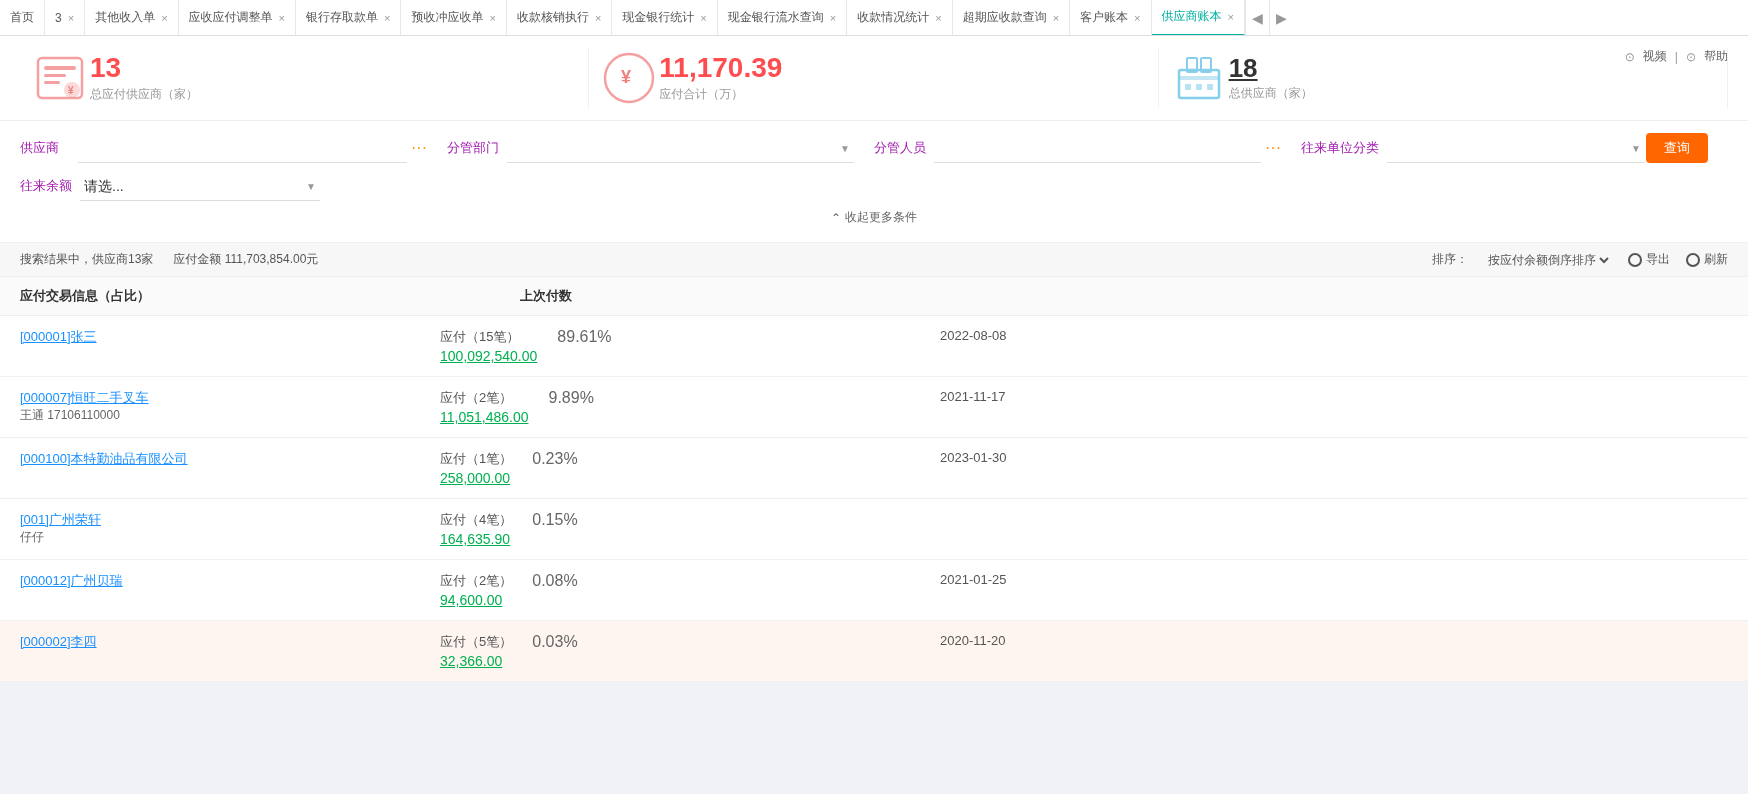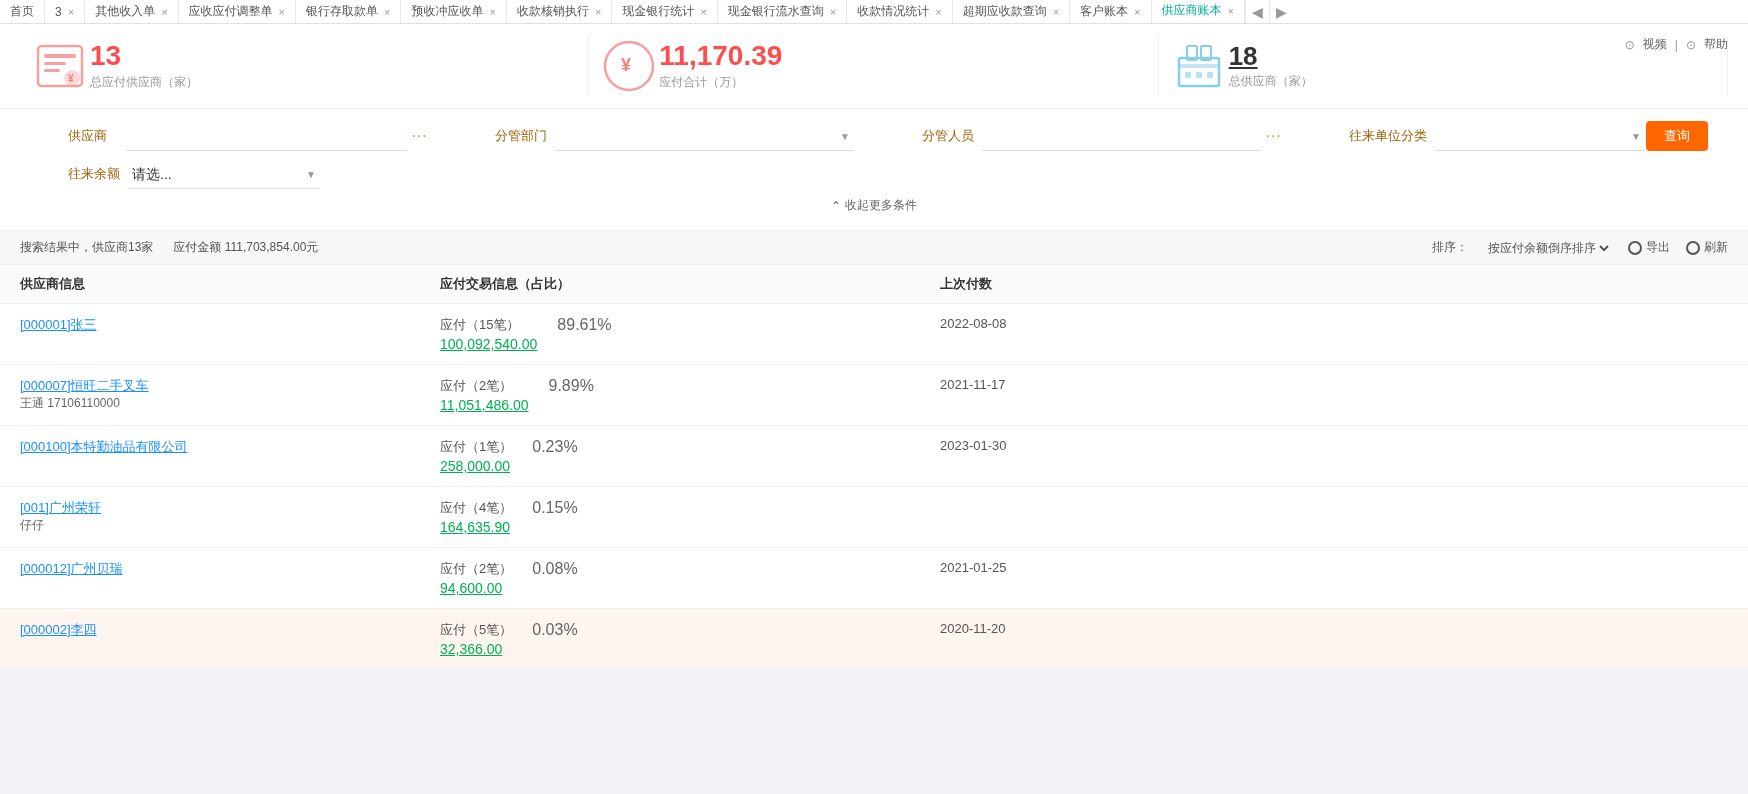--- a/index.html
+++ b/index.html
@@ -4,21 +4,21 @@
   <style>
     * { margin: 0; padding: 0; box-sizing: border-box; }
     body { font-family: 'Microsoft YaHei', Arial, sans-serif; font-size: 13px; background: #f0f2f5; color: #333; overflow-x: hidden; }
 
     
     .top-nav {
       display: flex;
       align-items: center;
       background: #fff;
       border-bottom: 1px solid #e0e0e0;
-      height: 24px;
+      height: 36px;
       padding: 0;
       overflow: hidden;
     }
     .nav-tab {
       display: flex;
       align-items: center;
       height: 36px;
       padding: 0 10px;
       border-right: 1px solid #e8e8e8;
       white-space: nowrap;
@@ -80,25 +80,24 @@
       gap: 0;
     }
     .filter-item {
       display: flex;
       align-items: center;
       flex: 1;
       margin-right: 20px;
     }
     .filter-label {
       font-size: 13px;
-      color: #a16207;
+      color: #a21caf;
       white-space: nowrap;
       margin-right: 8px;
       min-width: 50px;
-      margin-left: 48px;
     }
     .filter-input {
       flex: 1;
       height: 30px;
       border: none;
       border-bottom: 1px solid #ddd;
       outline: none;
       font-size: 13px;
       color: #333;
       padding: 0 4px;
@@ -441,21 +440,20 @@
       <div class="icon-btn">
         <span class="icon-circle"></span>
         <span>刷新</span>
       </div>
     </div>
   </div>
 
   <div class="main-table">
 
     <div class="table-header">
-      <div class="col-supplier">供应商信息</div>
       <div class="col-transaction">应付交易信息（占比）</div>
       <div class="col-lastpay">上次付数</div>
     </div>
 
     <div class="table-row">
       <div class="col-supplier">
         <a class="supplier-link">[000001]张三</a>
       </div>
       <div class="col-transaction">
         <div class="transaction-info">

